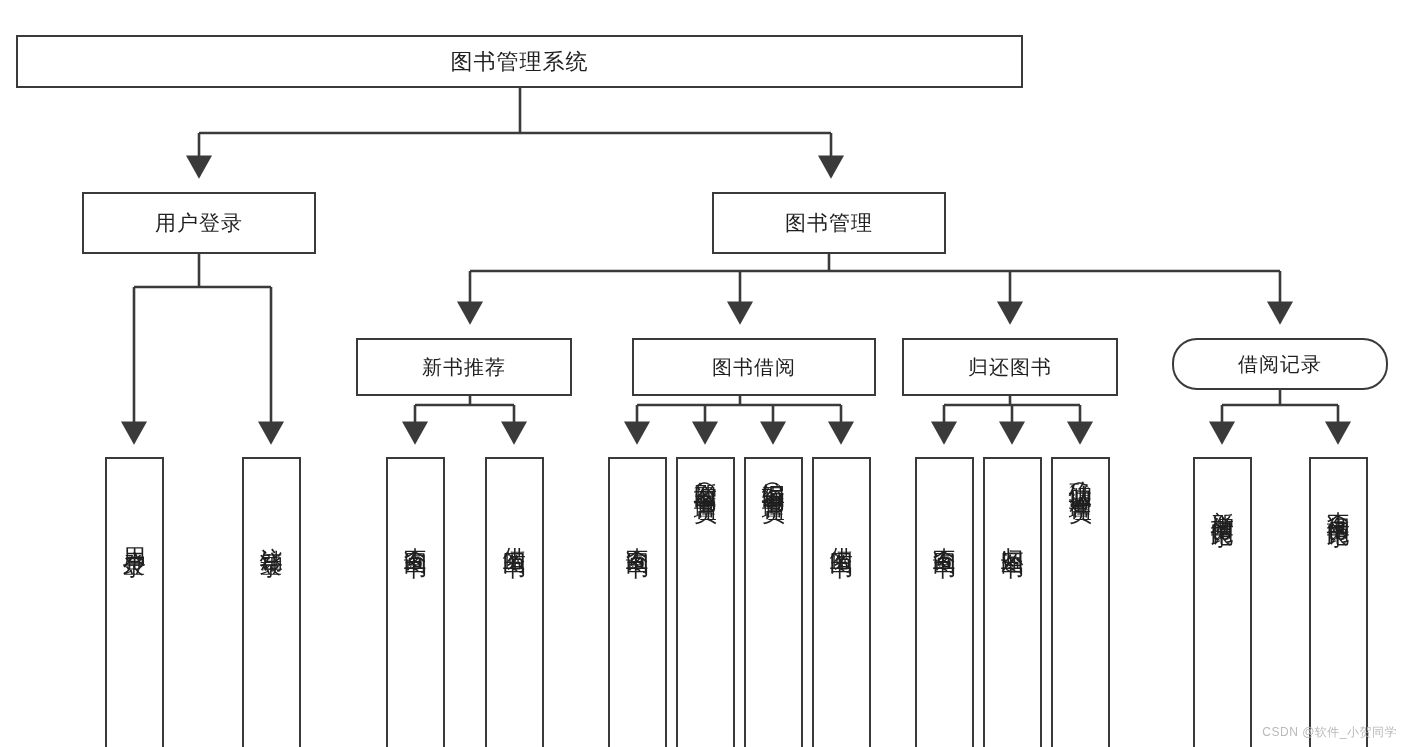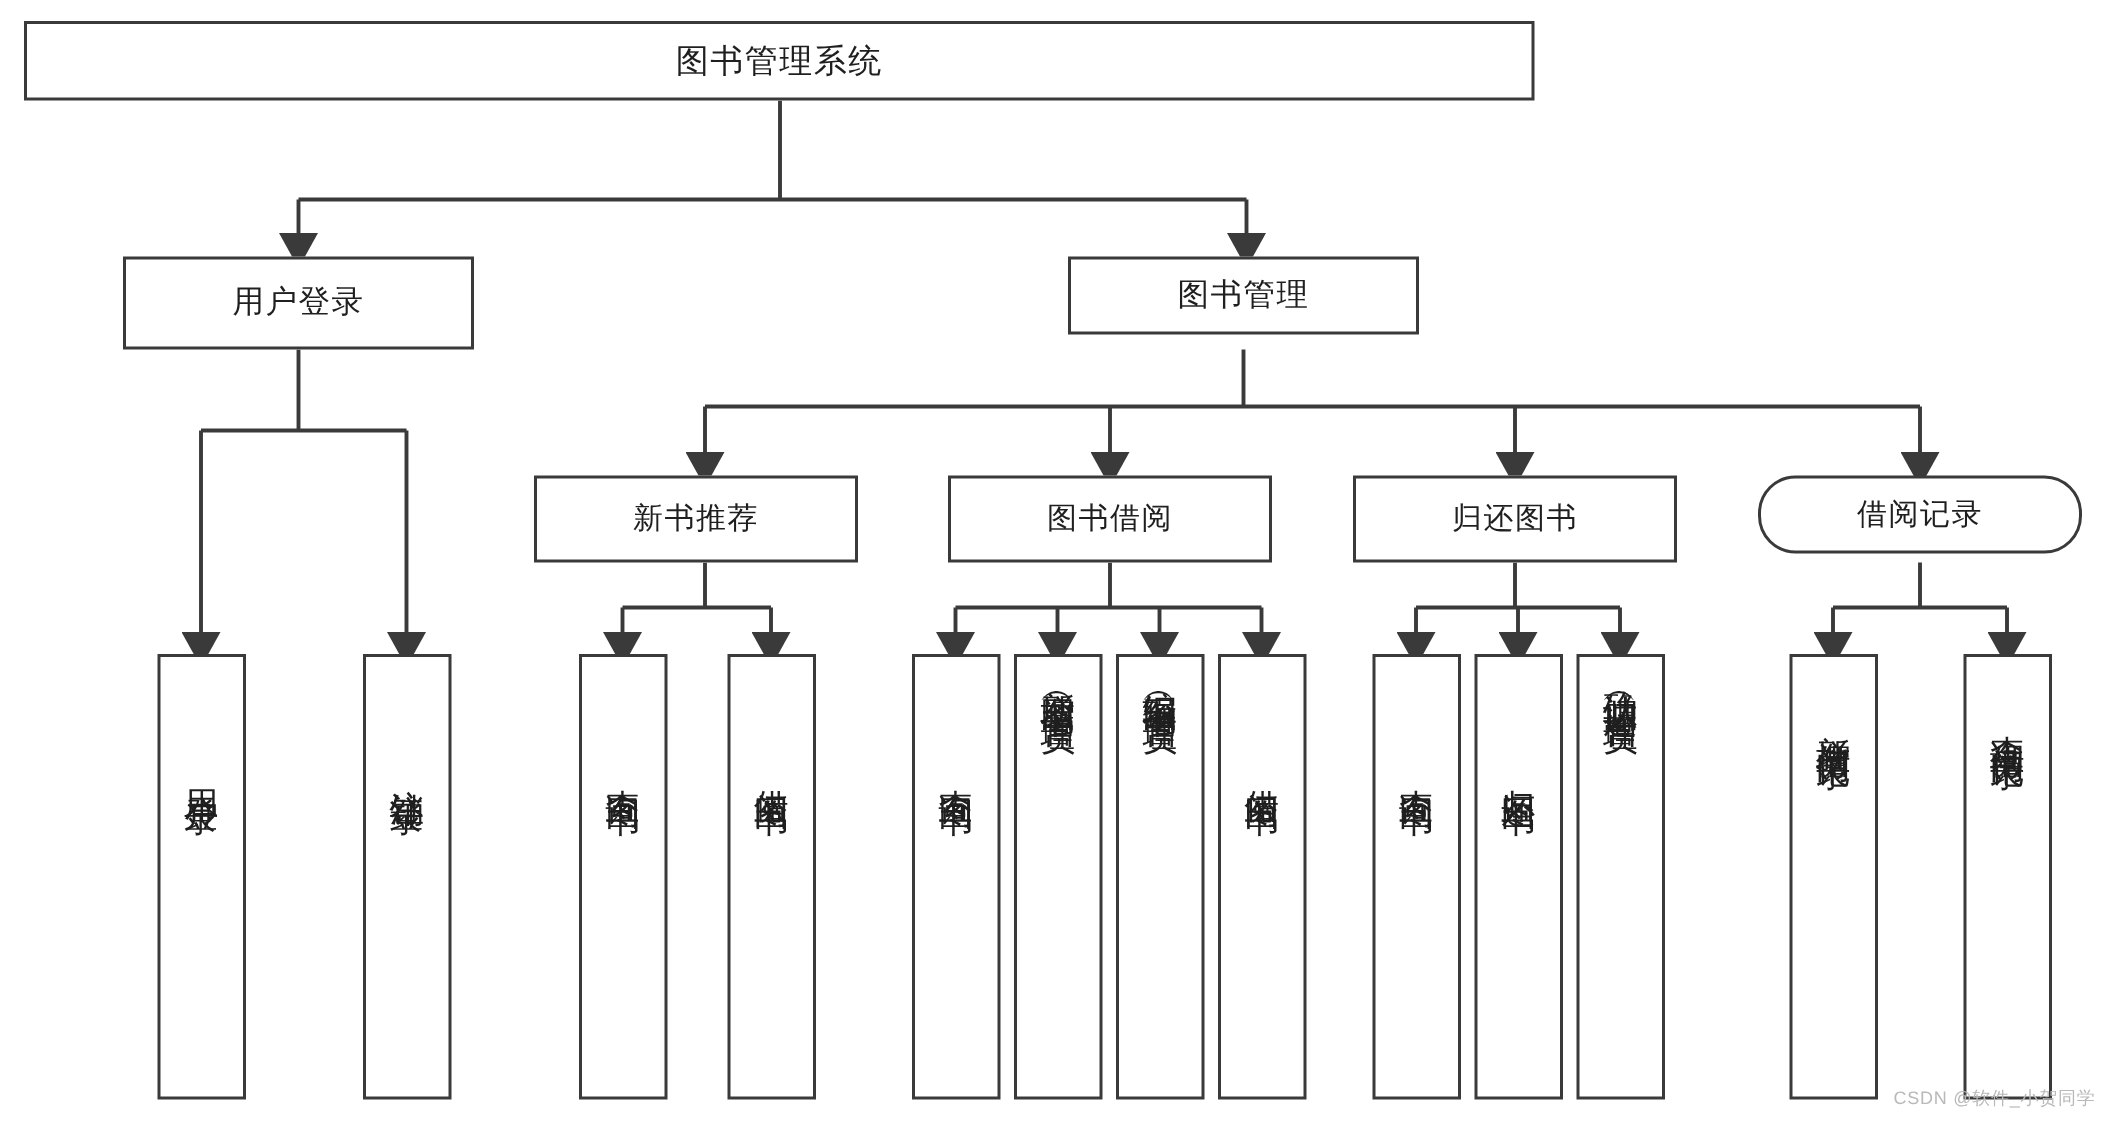--- a/index.html
+++ b/index.html
@@ -24,20 +24,21 @@
   }
   .node{
     position:absolute;
     box-sizing:border-box;
     background:#ffffff;
     border:2.5px solid #3a3a3a;
     display:flex;
     align-items:center;
     justify-content:center;
     z-index:3;
+    margin-top:21px;
   }
   .node .label{
     font-size:21px;
     line-height:1.15;
     color:#1f1f1f;
     letter-spacing:1px;
     white-space:nowrap;
   }
   .node.root .label{font-size:22px;}
   .node.level1 .label{font-size:21px;}
@@ -125,28 +126,28 @@
     </g>
   </svg>
 
   <div class="node root" style="left:16px; top:14px; width:1007px; height:53px;">
     <span class="label">图书管理系统</span>
   </div>
 
   <div class="node level1" style="left:82px; top:171px; width:234px; height:62px;">
     <span class="label">用户登录</span>
   </div>
-  <div class="node level1" style="left:712px; top:171px; width:234px; height:52px;">
+  <div class="node level1" style="left:712px; top:171px; width:234px; height:62px;">
     <span class="label">图书管理</span>
   </div>
 
   <div class="node level2" style="left:356px; top:317px; width:216px; height:58px;align-items:center;">
     <span class="label">新书推荐</span>
   </div>
-  <div class="node level2" style="left:632px; top:317px; width:216px; height:58px;">
+  <div class="node level2" style="left:632px; top:317px; width:244px; height:58px;">
     <span class="label">图书借阅</span>
   </div>
   <div class="node level2" style="left:902px; top:317px; width:216px; height:58px;">
     <span class="label">归还图书</span>
   </div>
   <div class="node level2" style="left:1172px; top:317px; width:216px; height:52px;border-radius:25px;">
     <span class="label">借阅记录</span>
   </div>
 
   <div class="node leaf" style="left:105px; top:436px; width:59px; height:297px; padding-top:70px;">

